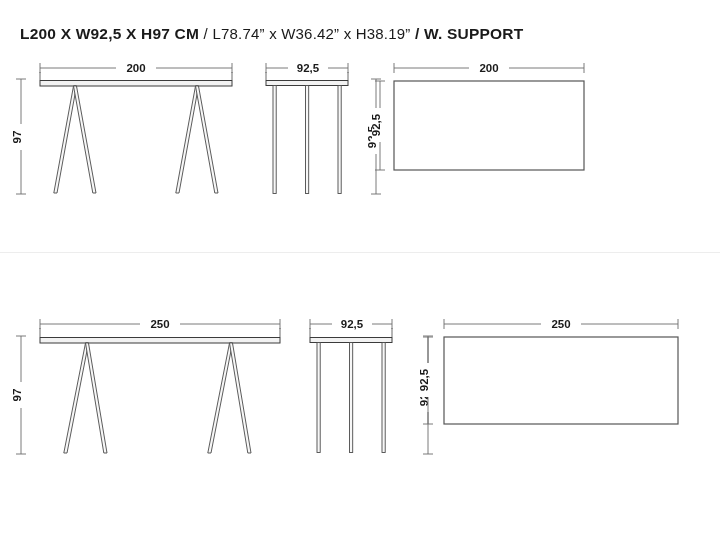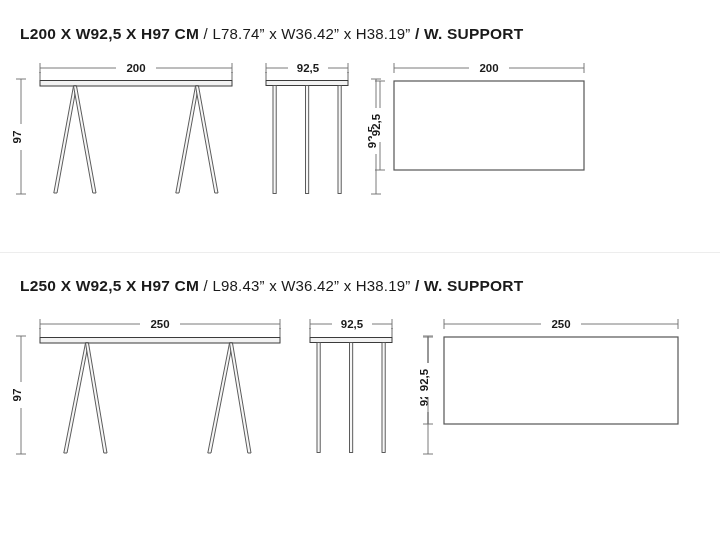--- a/index.html
+++ b/index.html
@@ -175,27 +175,20 @@
         <rect class="fill-panel" x="22" y="29" width="190" height="89"></rect>
       </svg>
 
     </div>
   </div>
 
   <div class="spec-group" id="group-1">
 
     <div class="group-divider"></div>
 
-    <div class="spec-title">
-      <span class="t-bold">L250 X W92,5 X H97 CM</span>
-      <span class="t-reg">/</span>
-      <span class="t-reg">L98.43” x W36.42” x H38.19”</span>
-      <span class="t-bold">/</span>
-      <span class="t-bold">W. SUPPORT</span>
-    </div>
 
     <div class="views">
 
       <svg class="view-svg" style="left:8px; top:56px;" width="290" height="170" viewBox="0 0 290 170">
         <g>
           <line class="dim" x1="32" y1="16" x2="272" y2="16"></line>
           <line class="dim" x1="32" y1="11" x2="32" y2="21"></line>
           <line class="dim" x1="272" y1="11" x2="272" y2="21"></line>
           <rect x="132" y="8" width="40" height="16" fill="#ffffff"></rect>
           <text class="dimtext" x="152" y="20" text-anchor="middle">250</text>

